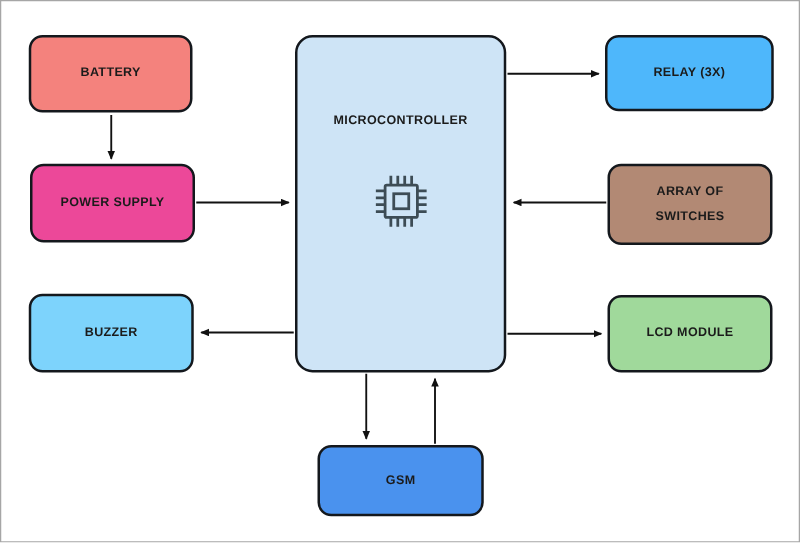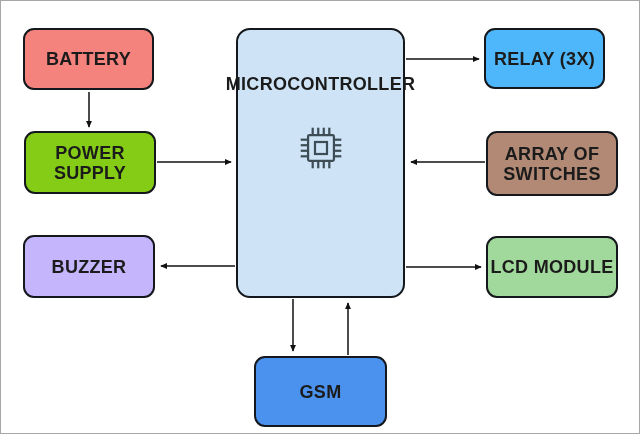--- a/index.html
+++ b/index.html
@@ -30,30 +30,30 @@
     box-sizing: border-box;
     border: 2px solid #14181d;
     border-radius: 11px;
     display: flex;
     flex-direction: column;
     align-items: center;
     justify-content: center;
     text-align: center;
     color: #1b1b1b;
     font-weight: 700;
-    font-size: 18px;
+    font-size: 10px;
     letter-spacing: 0.3px;
     line-height: 20px;
   }
   .node--micro {
     border-radius: 14px;
     justify-content: flex-start;
   }
   .node--micro .lbl {
-    margin-top: 44px;
+    margin-top: 57px;
   }
   .node--micro .chip {
     margin-top: 30px;
   }
   .lbl {
     display: block;
   }
 </style>
 </head>
 <body>
@@ -73,25 +73,25 @@
       <line x1="234" y1="265" x2="160" y2="265" stroke="#111111" stroke-width="1.5" marker-end="url(#arrowhead)"></line>
       <line x1="405" y1="266" x2="480" y2="266" stroke="#111111" stroke-width="1.5" marker-end="url(#arrowhead)"></line>
       <line x1="292" y1="298" x2="292" y2="350" stroke="#111111" stroke-width="1.5" marker-end="url(#arrowhead)"></line>
       <line x1="347" y1="354" x2="347" y2="302" stroke="#111111" stroke-width="1.5" marker-end="url(#arrowhead)"></line>
     </svg>
 
   <div class="node" style="left: 22px; top: 27px; width: 131px; height: 62px; background-color: rgb(244, 130, 125);">
     <span class="lbl">BATTERY</span>
   </div>
 
-  <div class="node" style="left: 23px; top: 130px; width: 132px; height: 63px; background-color: #84cc16;">
+  <div class="node" style="left: 23px; top: 130px; width: 132px; height: 63px; background-color: #ec4899;">
     <span class="lbl">POWER SUPPLY</span>
   </div>
 
-  <div class="node" style="left: 22px; top: 234px; width: 132px; height: 63px; background-color: #c4b5fd;">
+  <div class="node" style="left: 22px; top: 234px; width: 132px; height: 63px; background-color: #7dd3fc;">
     <span class="lbl">BUZZER</span>
   </div>
 
   <div class="node node--micro" style="left: 235px; top: 27px; width: 169px; height: 270px; background-color: rgb(206, 228, 246);">
     <span class="lbl">MICROCONTROLLER</span>
     <svg class="chip" width="48" height="48" viewBox="0 0 52 52" xmlns="http://www.w3.org/2000/svg">
       <g stroke="#3D4C55" stroke-width="2.4" fill="none">
         <rect x="12" y="12" width="28" height="28" rx="1.5"></rect>
         <rect x="19.5" y="19.5" width="13" height="13"></rect>
         <line x1="17" y1="4" x2="17" y2="12"></line>
@@ -107,30 +107,30 @@
         <line x1="4" y1="29" x2="12" y2="29"></line>
         <line x1="4" y1="35" x2="12" y2="35"></line>
         <line x1="40" y1="17" x2="48" y2="17"></line>
         <line x1="40" y1="23" x2="48" y2="23"></line>
         <line x1="40" y1="29" x2="48" y2="29"></line>
         <line x1="40" y1="35" x2="48" y2="35"></line>
       </g>
     </svg>
   </div>
 
-  <div class="node" style="left: 483px; top: 27px; width: 121px; height: 61px; background-color: rgb(78, 183, 251); align-items: center;">
+  <div class="node" style="left: 483px; top: 27px; width: 135px; height: 61px; background-color: rgb(78, 183, 251); align-items: center;">
     <span class="lbl">RELAY (3X)</span>
   </div>
 
   <div class="node" style="left: 485px; top: 130px; width: 132px; height: 65px; background-color: rgb(178, 137, 116);">
     <span class="lbl">ARRAY OF</span>
     <span class="lbl">SWITCHES</span>
   </div>
 
   <div class="node" style="left: 485px; top: 235px; width: 132px; height: 62px; background-color: rgb(160, 217, 155);">
     <span class="lbl">LCD MODULE</span>
   </div>
 
-  <div class="node" style="left: 253px; top: 355px; width: 133px; height: 71px; background-color: rgb(74, 146, 238);">
+  <div class="node" style="left: 253px; top: 355px; width: 133px; height: 57px; background-color: rgb(74, 146, 238);">
     <span class="lbl">GSM</span>
   </div>
 
 </div>
 
 </body></html>

